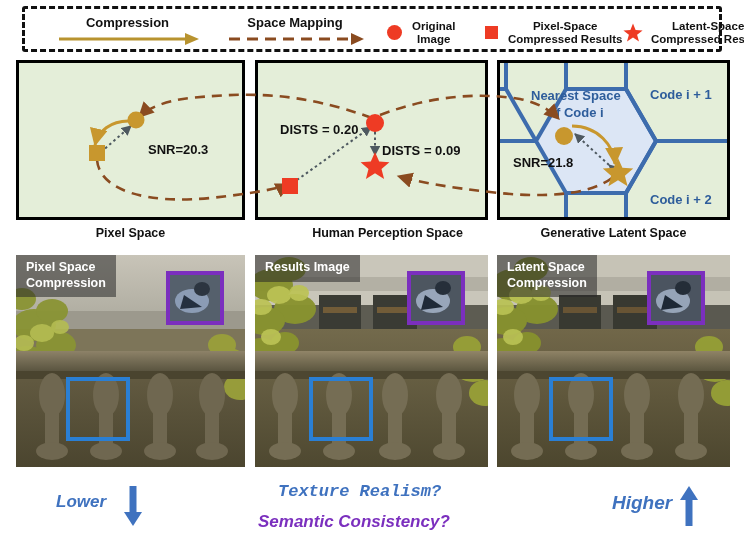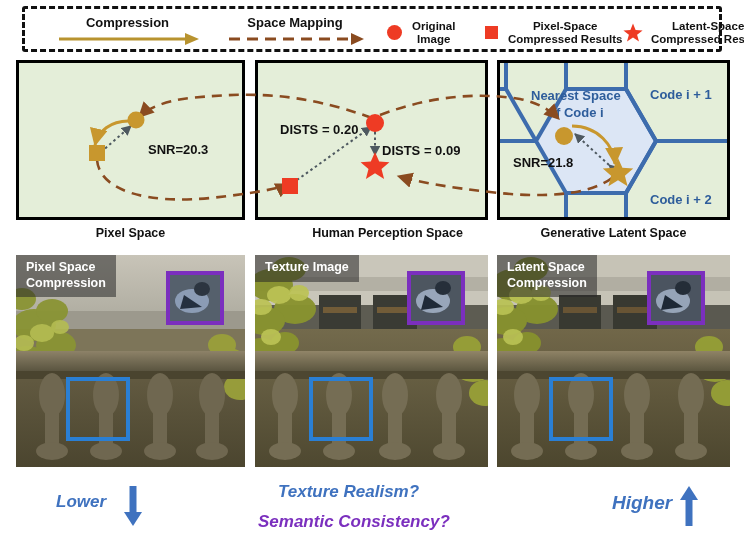--- a/index.html
+++ b/index.html
@@ -104,21 +104,21 @@
 
   
   .bottom-text {
     position: absolute;
     font-weight: bold; font-style: italic; white-space: nowrap;
   }
   .bt-blue   { color: #3f72bf; }
   .bt-purple { color: #7b2fbe; }
   #lower  { left: 56px;  top: 492px; font-size: 17px; }
   #higher { left: 612px; top: 492px; font-size: 19px; }
-  #texture  { left: 278px; top: 482px; font-size: 17px; }
+  #texture  { left: 278px; top: 482px; font-size: 17px; font-family: Liberation Mono, monospace; }
   #semantic { left: 258px; top: 512px; font-size: 17px; }
 </style>
 </head>
 <body>
 
 <div id="root">
 
   <div class="legend-box">
     <div class="legend-inner">
 
@@ -373,21 +373,21 @@
         <ellipse cx="194" cy="196" rx="16" ry="9"></ellipse>
       </g>
 
       <g>
         <rect x="154" y="18" width="52" height="48" fill="#4d5660"></rect>
         <ellipse cx="178" cy="46" rx="17" ry="12" fill="#98a6ba"></ellipse>
         <ellipse cx="188" cy="33" rx="8" ry="7" fill="#262f3a"></ellipse>
         <path d="M170,40 L188,52 L166,55 z" fill="#1f2a38"></path>
       </g>
     </svg>
-    <div class="photo-tag">Texture Image</div>
+    <div class="photo-tag">Results Image</div>
     <div class="bbox purple" style="left:152px; top:16px; width:58px; height:54px;"></div>
     <div class="bbox blue" style="left:54px; top:122px; width:64px; height:64px;"></div>
   </div>
 
   <div class="photo" id="photo3">
     <svg width="233" height="212" viewBox="0 0 233 212" style="position:absolute;left:0;top:0;">
       <defs>
         <linearGradient id="grnd3" x1="0" y1="0" x2="0" y2="1">
           <stop offset="0%" stop-color="#716749"></stop>
             <stop offset="100%" stop-color="#4c462e"></stop>

